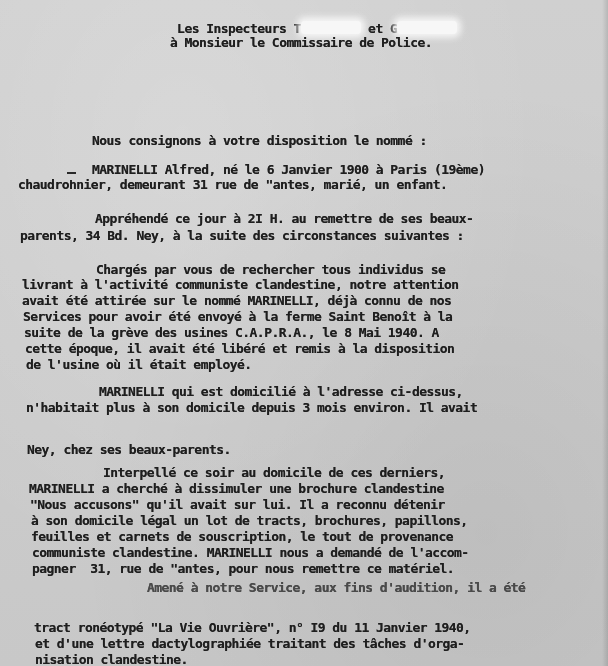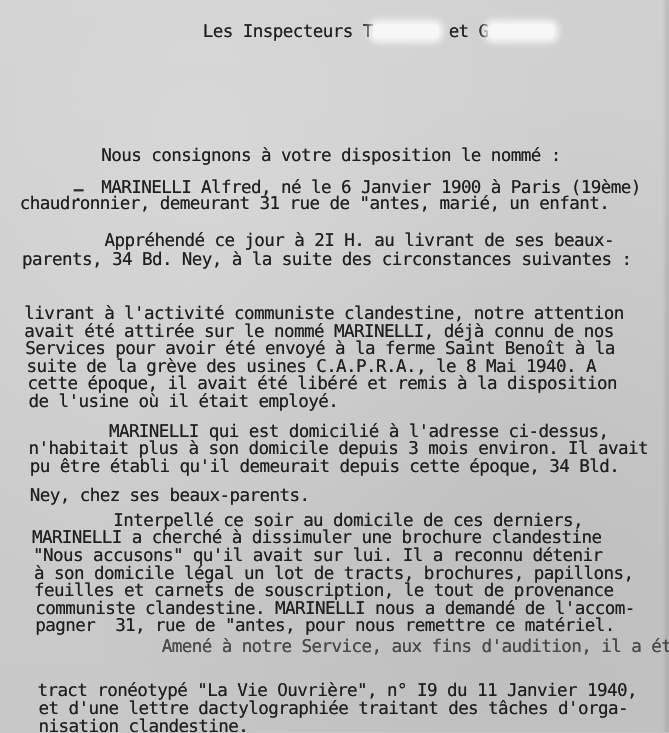--- a/index.html
+++ b/index.html
@@ -15,22 +15,22 @@
     .page {
       position: relative;
       width: 608px;
       height: 666px;
       background:
         radial-gradient(ellipse at 30% 20%, rgba(255,255,255,0.18), rgba(255,255,255,0) 60%),
         radial-gradient(ellipse at 80% 80%, rgba(0,0,0,0.06), rgba(0,0,0,0) 60%),
         linear-gradient(180deg, #d0d0d0 0%, #cdcdcd 40%, #c8c8c8 100%);
       font-family: "DejaVu Sans Mono", "Liberation Mono", monospace;
       color: #1e1e1e;
-      font-weight: normal;
-      font-size: 16px;
+      font-weight: bold;
+      font-size: 13px;
       letter-spacing: -0.55px;
       line-height: 16.5px;
     }
     .line {
       position: absolute;
       white-space: pre;
       text-shadow: 0 0 0.6px rgba(0,0,0,0.6);
     }
     .faint { color: #4a4a4a; }
     .redact {
@@ -64,41 +64,42 @@
     }
   </style>
 </head>
 <body>
 
 <div class="page">
 
   <div class="line" style="left:148px; top:4px;">
     <span>Les Inspecteurs T</span><span class="redact" style="width:60px;"></span><span> et G</span><span class="redact" style="width:60px;"></span>
   </div>
+  <div class="line" style="left:170px; top:35px;">à Monsieur le Commissaire de Police.</div>
 
   <div class="line" style="left:92px; top:133px;text-align:right;">Nous consignons à votre disposition le nommé :</div>
 
   <div class="dash-mark" style="left:67px; top:172px;"></div>
   <div class="dash-dot" style="left:70px; top:180px;"></div>
   <div class="line" style="left:92px; top:162px;">MARINELLI Alfred, né le 6 Janvier 1900 à Paris (19ème)</div>
   <div class="line" style="left:18px; top:177px;">chaudronnier, demeurant 31 rue de "antes, marié, un enfant.</div>
 
-  <div class="line" style="left:95px; top:211px;">Appréhendé ce jour à 2I H. au livrant de ses beaux-</div>
+  <div class="line" style="left:95px; top:211px;">Appréhendé ce jour à 2I H. au remettre de ses beaux-</div>
   <div class="line" style="left:20px; top:228px;">parents, 34 Bd. Ney, à la suite des circonstances suivantes :</div>
 
+  <div class="line" style="left:96px; top:262px;">Chargés par vous de rechercher tous individus se</div>
   <div class="line" style="left:22px; top:277px;">livrant à l'activité communiste clandestine, notre attention</div>
   <div class="line" style="left:22px; top:293px;">avait été attirée sur le nommé MARINELLI, déjà connu de nos</div>
   <div class="line" style="left:23px; top:309px;">Services pour avoir été envoyé à la ferme Saint Benoît à la</div>
   <div class="line" style="left:24px; top:325px;">suite de la grève des usines C.A.P.R.A., le 8 Mai 1940. A</div>
   <div class="line" style="left:25px; top:341px;">cette époque, il avait été libéré et remis à la disposition</div>
   <div class="line" style="left:26px; top:357px;">de l'usine où il était employé.</div>
 
   <div class="line" style="left:99px; top:384px;">MARINELLI qui est domicilié à l'adresse ci-dessus,</div>
   <div class="line" style="left:26px; top:400px;">n'habitait plus à son domicile depuis 3 mois environ. Il avait</div>
-  <div class="line" style="left:27px; top:416px;">pu être établi qu'il demeurait depuis cette époque, 34 Bld.</div>
   <div class="line" style="left:27px; top:432px;margin-top:10px;">Ney, chez ses beaux-parents.</div>
 
   <div class="line" style="left:103px; top:465px;">Interpellé ce soir au domicile de ces derniers,</div>
   <div class="line" style="left:29px; top:481px;">MARINELLI a cherché à dissimuler une brochure clandestine</div>
   <div class="line" style="left:30px; top:497px;">"Nous accusons" qu'il avait sur lui. Il a reconnu détenir</div>
   <div class="line" style="left:31px; top:513px;">à son domicile légal un lot de tracts, brochures, papillons,</div>
   <div class="line" style="left:31px; top:529px;">feuilles et carnets de souscription, le tout de provenance</div>
   <div class="line" style="left:32px; top:545px;">communiste clandestine. MARINELLI nous a demandé de l'accom-</div>
   <div class="line" style="left:32px; top:561px;">pagner  31, rue de "antes, pour nous remettre ce matériel.</div>
 

